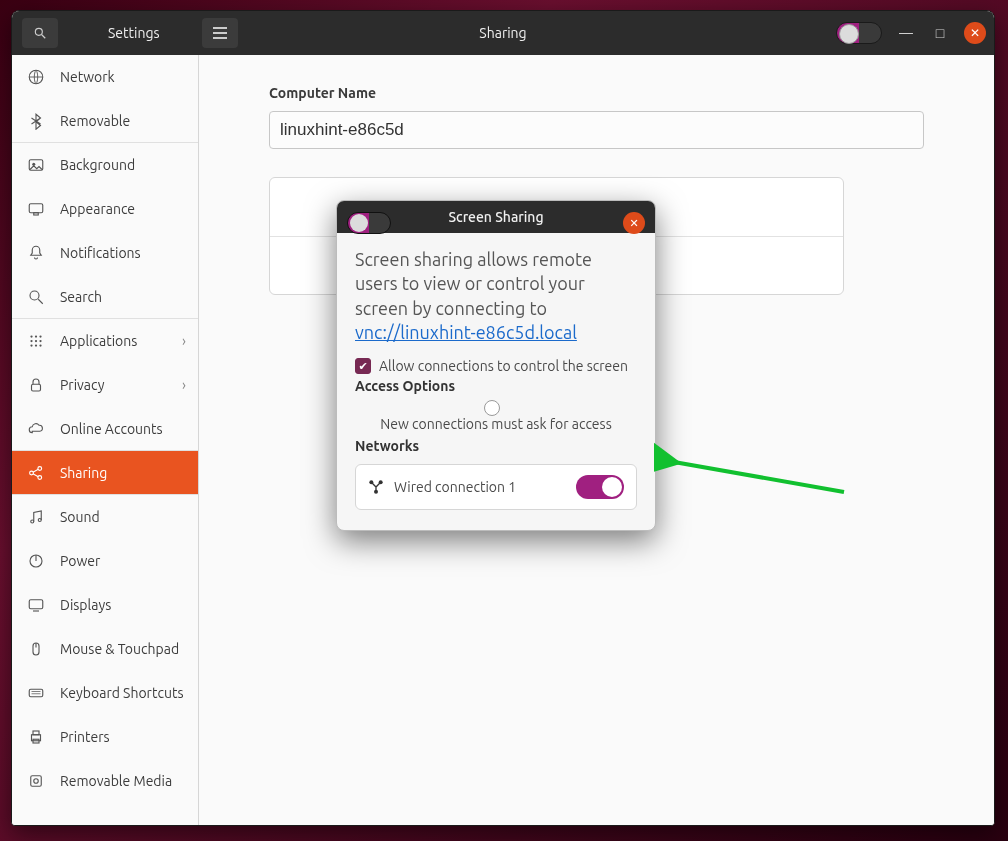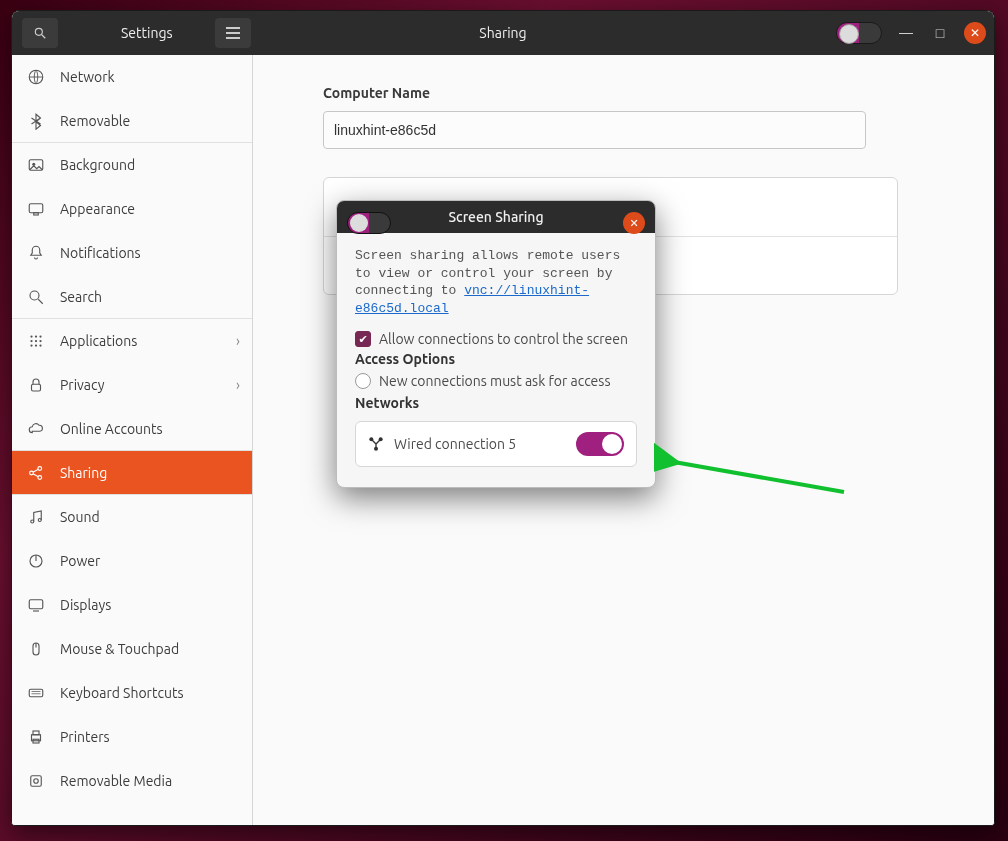--- a/index.html
+++ b/index.html
@@ -30,21 +30,21 @@
     align-items: center;
     color: #e6e6e6;
     position: relative;
   }
   .title-left { display:flex; align-items:center; }
   .title-search {
     width: 36px; height: 30px; margin-left: 10px;
     background: #3b3b3b; border-radius: 4px;
     display:flex; align-items:center; justify-content:center;
   }
-  .title-label { margin-left: 63px; font-weight: 400; color:#efefef; }
+  .title-label { margin-left: 50px; font-weight: 400; color:#efefef; }
   .hamburger {
     margin-left: 42px;
     width: 36px; height: 30px; background:#3b3b3b; border-radius:4px;
     display:flex; align-items:center; justify-content:center;
   }
   .title-center {
     position:absolute; left:0; right:0; text-align:center;
     font-weight:400; color:#f0f0f0; pointer-events:none;
   }
   .title-right {
@@ -75,22 +75,22 @@
     padding: 0 12px; color:#3c3c3c; cursor:pointer;
   }
   .sidebar-item.border-b{ border-bottom:1px solid #e0e0e0; }
   .sidebar-item.active { background:#e95420; color:#fff; }
   .sidebar-item .icon { width:24px; display:flex; align-items:center; justify-content:center; margin-right:12px; }
   .sidebar-item .chev { margin-left:auto; color:#888; }
 
   .content { flex:1; padding: 30px 70px; background:#fafafa; position:relative; }
   .field-label { font-weight:600; color:#3a3a3a; margin-bottom:10px; display:block; }
   .text-input {
-    width: 543px; height:38px; background:#fcfcfc; border:1px solid #c7c7c7;
-    border-radius:4px; padding:0 10px; font-size:14px; color:#333;
+    width: 655px; height:38px; background:#fcfcfc; border:1px solid #c7c7c7;
+    border-radius:4px; padding:0 10px; font-size:17px; color:#333;
   }
   .rows-box {
     width:575px; border:1px solid #d6d6d6; border-radius:6px; margin-top:28px; background:#fff;
   }
   .row {
     height:58px; display:flex; align-items:center; padding:0 20px; justify-content:center;
   }
   .row + .row { border-top:1px solid #e2e2e2; }
   .row .status { color:#555; }
 
@@ -115,30 +115,30 @@
   .dlg-switch::after{
     content:""; position:absolute; left:2px; top:1px; width:18px;height:18px;
     background:#dcdcdc; border-radius:50%;
   }
   .dlg-close {
     position:absolute; right:10px; top:11px; width:22px; height:22px;
     background:#de4b1a; border-radius:50%;
     display:flex;align-items:center;justify-content:center;color:#fff;font-size:11px;
   }
   .dlg-body { padding: 14px 18px 20px; color:#4a4a4a; }
-  .dlg-desc { font-size:13px; line-height:1.35; color:#555;font-family:Liberation Mono, monospace;}
+  .dlg-desc { font-size:18px; line-height:1.35; color:#555;}
   .dlg-link { color:#1b6acb; text-decoration:underline;}
   .chk-row { display:flex; align-items:center; margin-top:14px; font-size:14px;}
   .chk {
     width:16px;height:16px;border:1px solid #999;border-radius:3px;margin-right:8px;
     display:flex;align-items:center;justify-content:center;background:#fff;
   }
   .chk.checked { background:#772953; border-color:#772953; color:white; font-size:11px;}
   .section-h { font-weight:700; color:#333; margin-top:4px; margin-bottom:6px; }
-  .radio-row { display:flex; align-items:center; margin:6px 0; }
+  .radio-row { display:flex; align-items:center; margin:6px 0;flex-direction:column; }
   .radio {
     width:16px;height:16px;border:1px solid #999;border-radius:50%;margin-right:8px;
     display:flex;align-items:center;justify-content:center;background:#fff;
   }
   .radio.sel { border-color:#772953; }
   .radio.sel::after{content:"";width:8px;height:8px;border-radius:50%;background:#772953;}
   .highlight-box {
     border:3px solid #11c02f; border-radius:8px; padding:6px 6px 10px; margin-top:4px;
   }
   .pw-row { display:flex; align-items:center; margin-top:6px; }
@@ -413,21 +413,21 @@
 
 
     <div class="section-h">Networks</div>
     <div class="net-box">
       <svg width="16" height="16" viewBox="0 0 24 24" style="margin-right:10px">
         <circle cx="5" cy="5" r="3" fill="#333"></circle>
           <circle cx="19" cy="5" r="3" fill="#333"></circle>
         <circle cx="12" cy="19" r="3" fill="#333"></circle>
         <path d="M5 5 L12 12 L19 5 M12 12 L12 19" stroke="#333" stroke-width="2" fill="none"></path>
       </svg>
-      <span>Wired connection 5</span>
+      <span>Wired connection 1</span>
       <div class="sw"></div>
     </div>
   </div>
 </div>
 
 <svg class="arrow" width="200" height="90">
   <defs>
     <marker id="ah" markerWidth="10" markerHeight="10" refX="2" refY="5" orient="auto">
       <path d="M10,0 L0,5 L10,10 Z" fill="#11c02f"></path>
     </marker>

